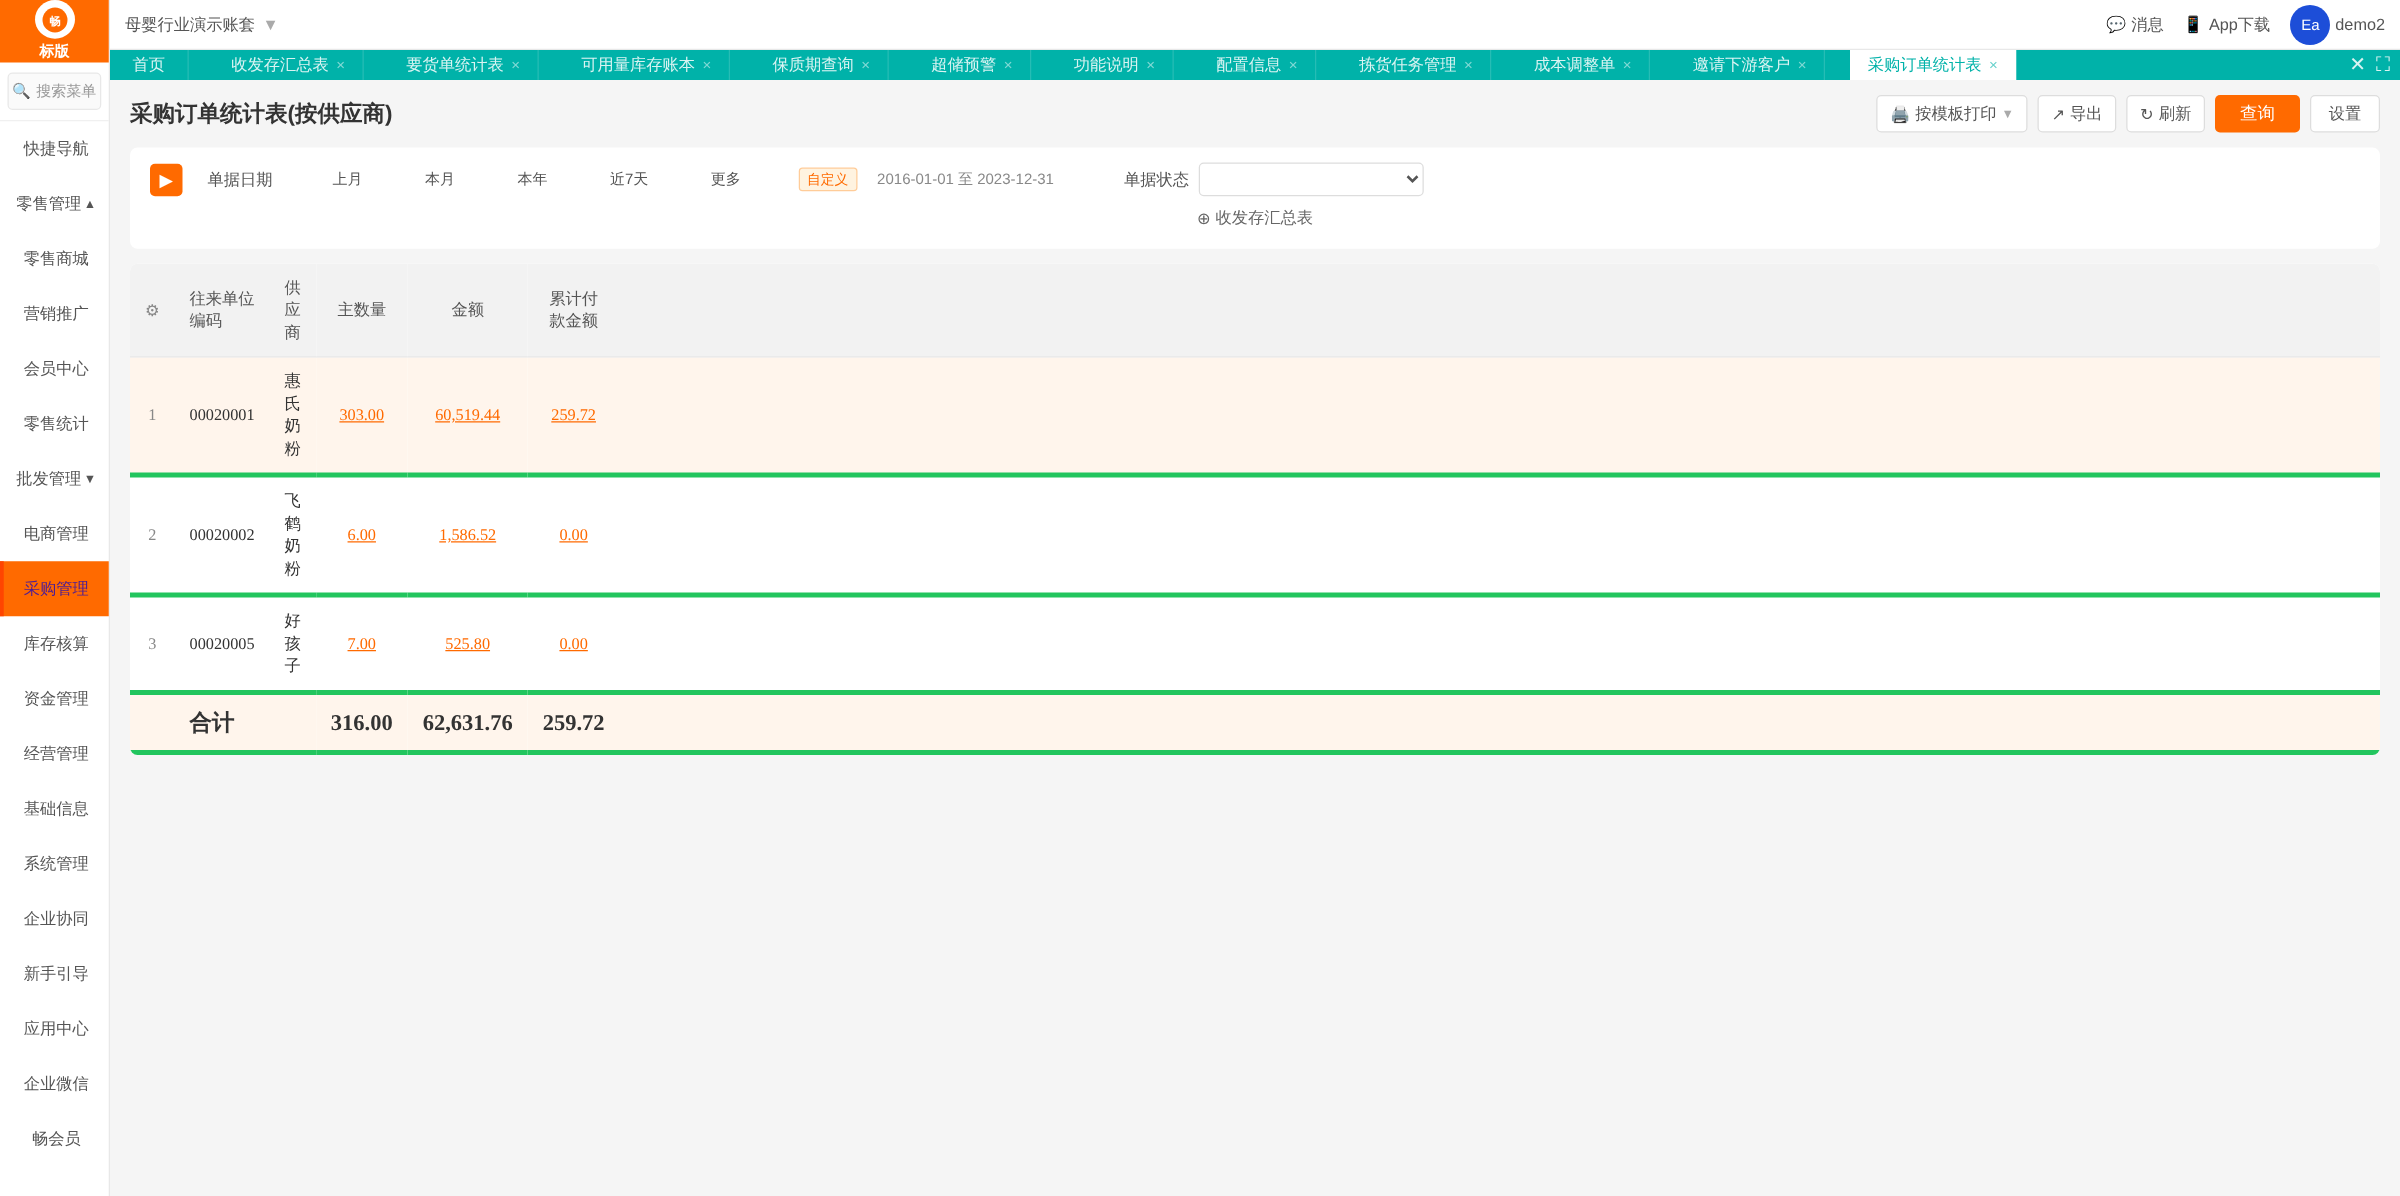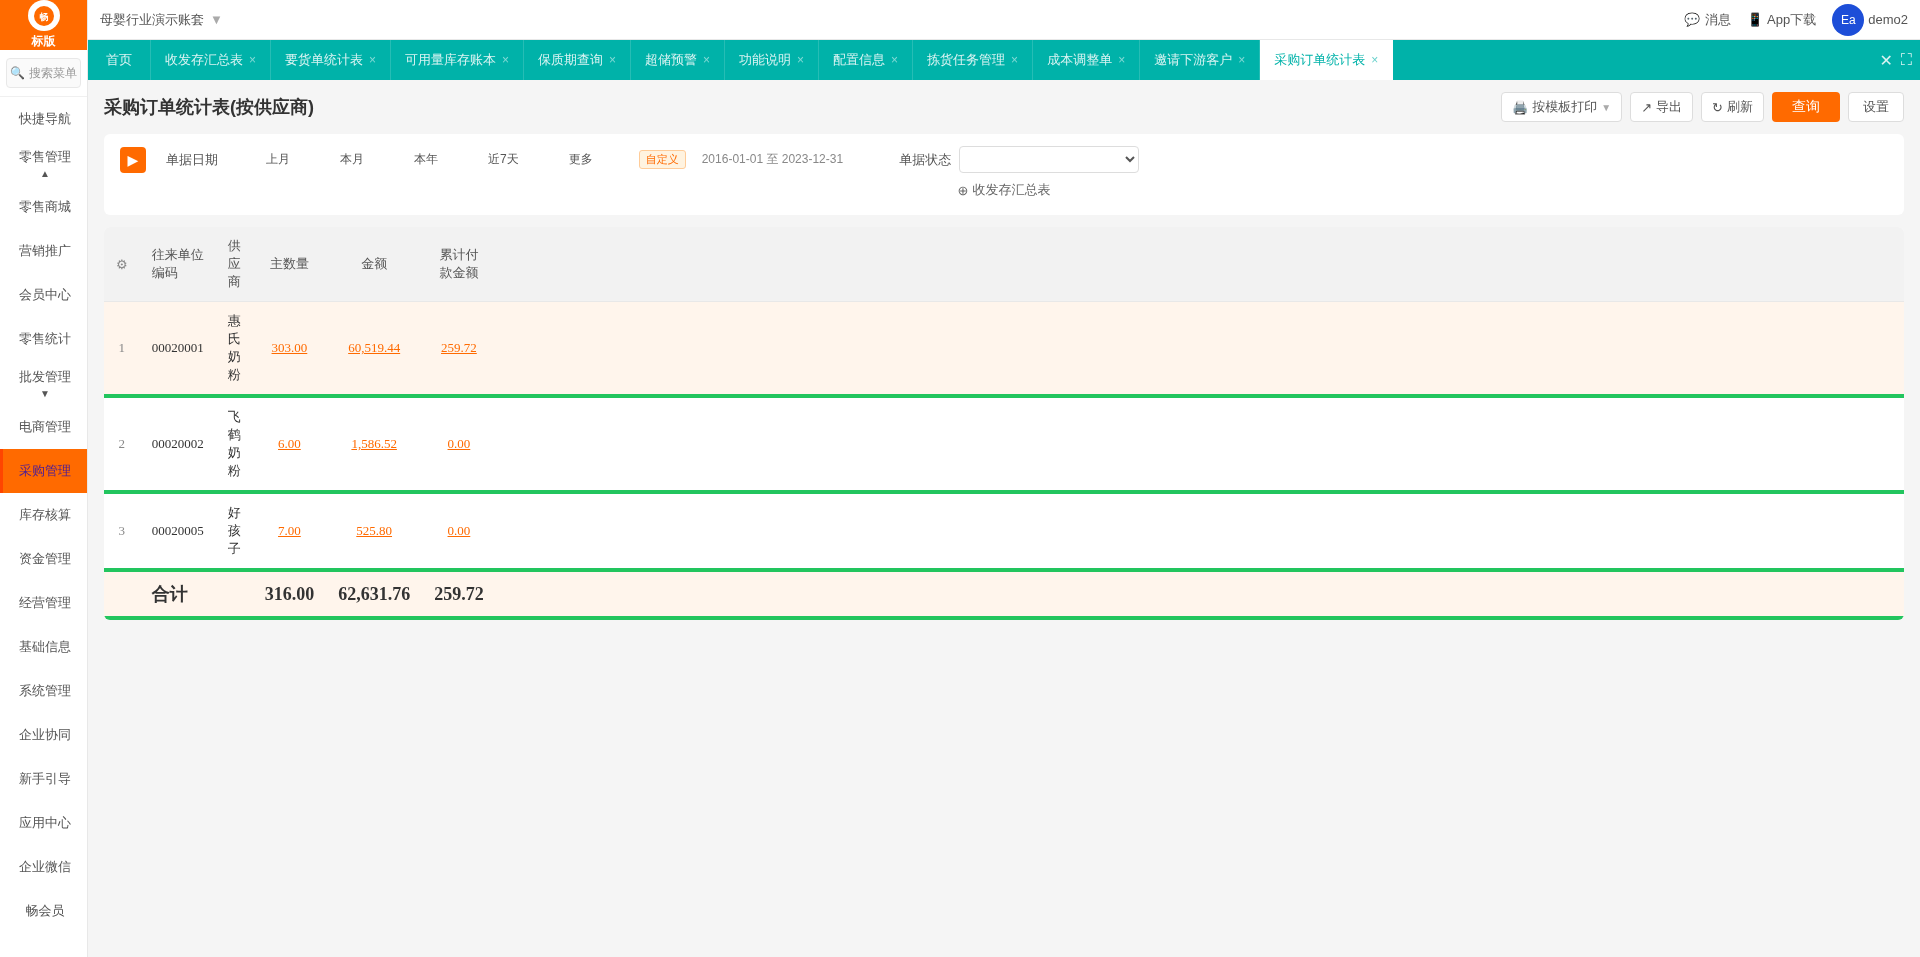--- a/index.html
+++ b/index.html
@@ -7,34 +7,34 @@
 
     
     .sidebar { width: 88px; background: #fff; border-right: 1px solid #e8e8e8; display: flex; flex-direction: column; height: 957px; flex-shrink: 0; }
     .sidebar-logo { height: 50px; background: #ff6a00; display: flex; align-items: center; justify-content: center; color: #fff; font-size: 12px; font-weight: bold; flex-direction: column; }
     .sidebar-logo .logo-icon { width: 32px; height: 32px; background: #fff; border-radius: 50%; display: flex; align-items: center; justify-content: center; margin-bottom: 2px; }
     .sidebar-logo .logo-icon svg { width: 22px; height: 22px; }
     .sidebar-search { padding: 8px 6px; border-bottom: 1px solid #f0f0f0; }
     .sidebar-search-btn { width: 100%; height: 30px; border: 1px solid #e8e8e8; border-radius: 4px; background: #fafafa; font-size: 12px; color: #999; display: flex; align-items: center; justify-content: center; cursor: pointer; gap: 4px; }
     .sidebar-nav-item { height: 44px; display: flex; align-items: center; justify-content: center; cursor: pointer; font-size: 13px; color: #555; border-left: 3px solid transparent; flex-direction: column; gap: 2px; }
     .sidebar-nav-item.active { background: #ff6a00; color: #4c1d95; border-left: 3px solid #ff4500; }
-    .sidebar-nav-item.has-arrow { flex-direction: column; justify-content: center; gap: 2px; }
+    .sidebar-nav-item.has-arrow { flex-direction: row; justify-content: center; gap: 2px; }
 
     
     .main { flex: 1; display: flex; flex-direction: column; height: 957px; overflow: hidden; }
 
     
     .topbar { height: 40px; background: #fff; border-bottom: 1px solid #e8e8e8; display: flex; align-items: center; padding: 0 12px; gap: 8px; }
     .topbar-title { font-size: 13px; color: #555; flex: 1; display: flex; align-items: center; gap: 6px; }
     .topbar-actions { display: flex; align-items: center; gap: 16px; }
     .topbar-action { display: flex; align-items: center; gap: 4px; color: #555; font-size: 13px; cursor: pointer; }
     .user-avatar { width: 32px; height: 32px; border-radius: 50%; background: #1d4ed8; display: flex; align-items: center; justify-content: center; color: #fff; font-size: 12px; }
 
     
-    .tabbar { height: 40px; background: #00b2a9; display: flex; align-items: stretch; overflow-x: auto; }
+    .tabbar { height: 24px; background: #00b2a9; display: flex; align-items: stretch; overflow-x: auto; gap: 20px; }
     .tabbar::-webkit-scrollbar { height: 0; }
     .tab { display: flex; align-items: center; padding: 0 14px; font-size: 13px; color: rgba(255,255,255,0.85); cursor: pointer; white-space: nowrap; border-right: 1px solid rgba(255,255,255,0.15); gap: 6px; flex-shrink: 0; }
     .tab.active { background: #fff; color: #00b2a9; font-weight: 500; }
     .tab.home { padding: 0 18px; font-weight: 500; }
     .tab-close { font-size: 12px; opacity: 0.6; }
     .tab-end-actions { margin-left: auto; display: flex; align-items: center; padding: 0 8px; gap: 8px; }
     .tab-end-btn { color: rgba(255,255,255,0.85); cursor: pointer; font-size: 16px; }
 
     
     .page-content { flex: 1; background: #f5f5f5; overflow-y: auto; padding: 12px 16px; }

